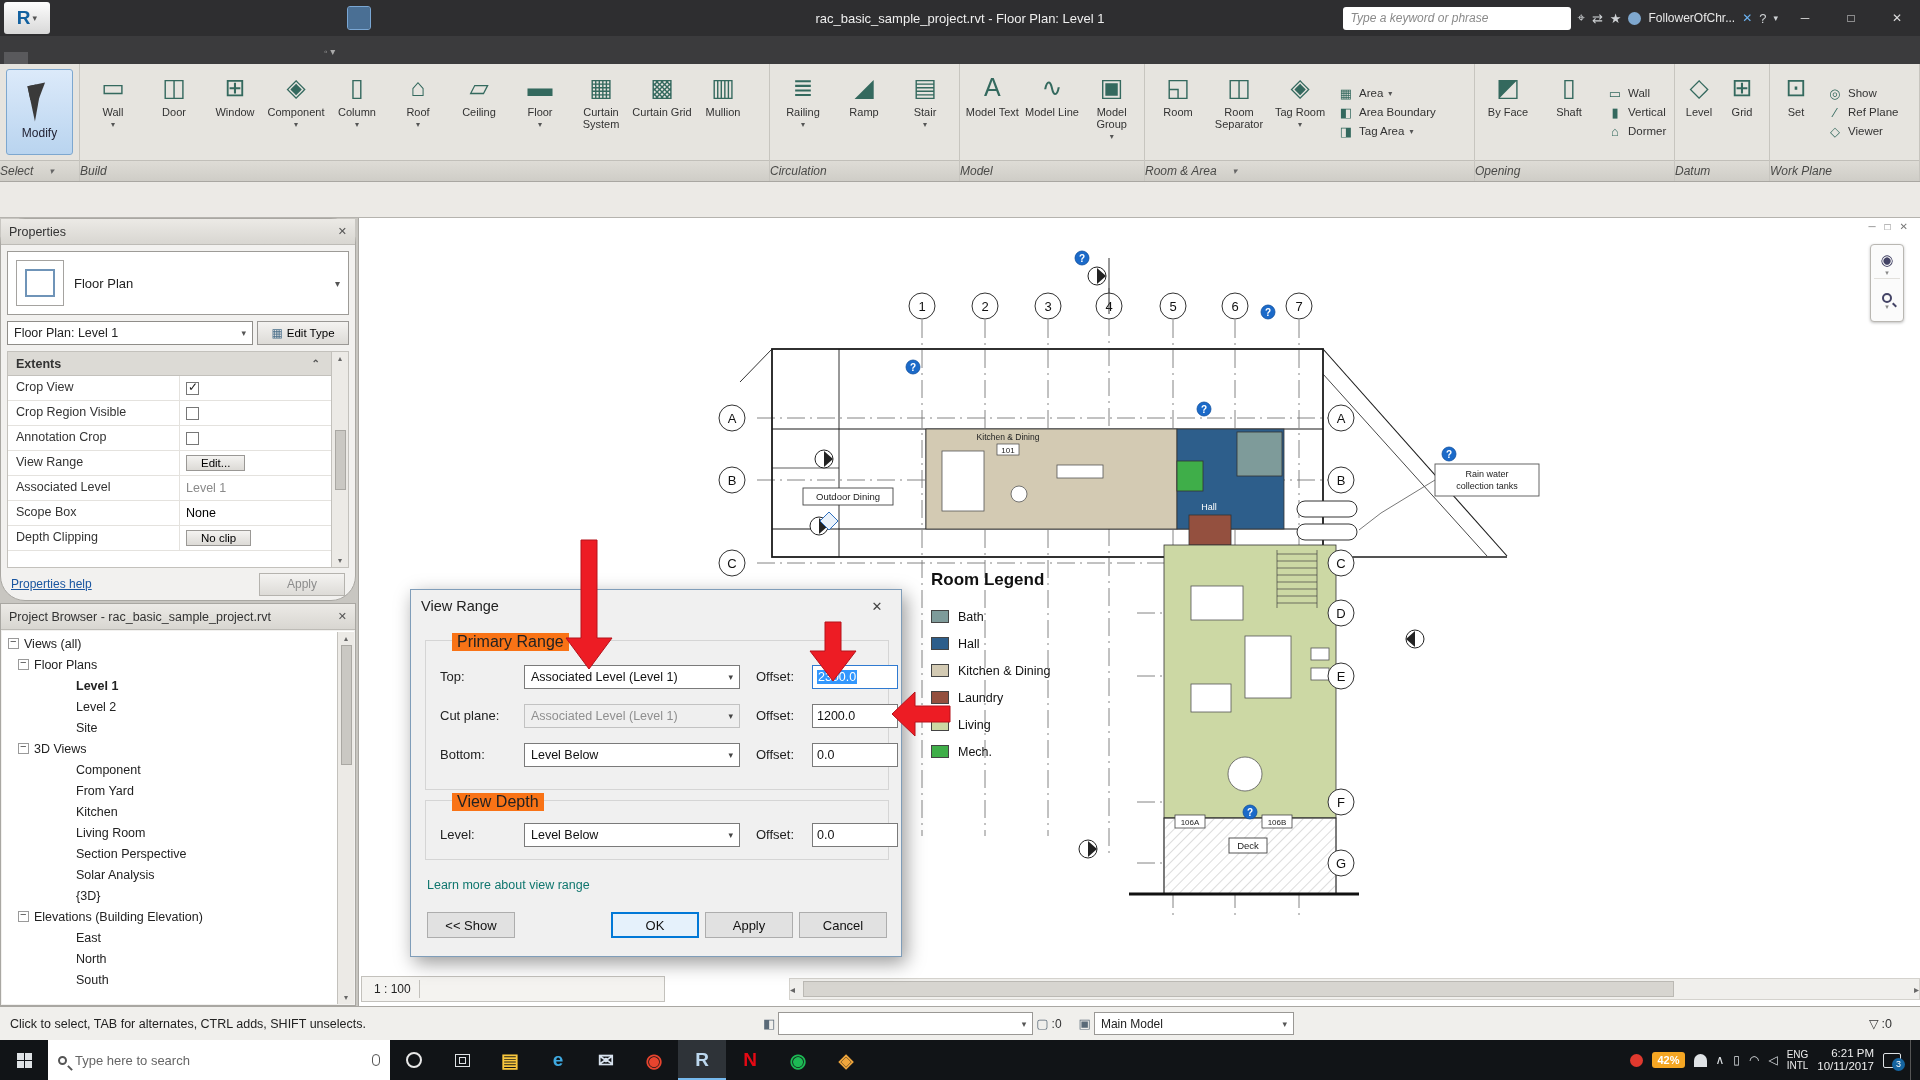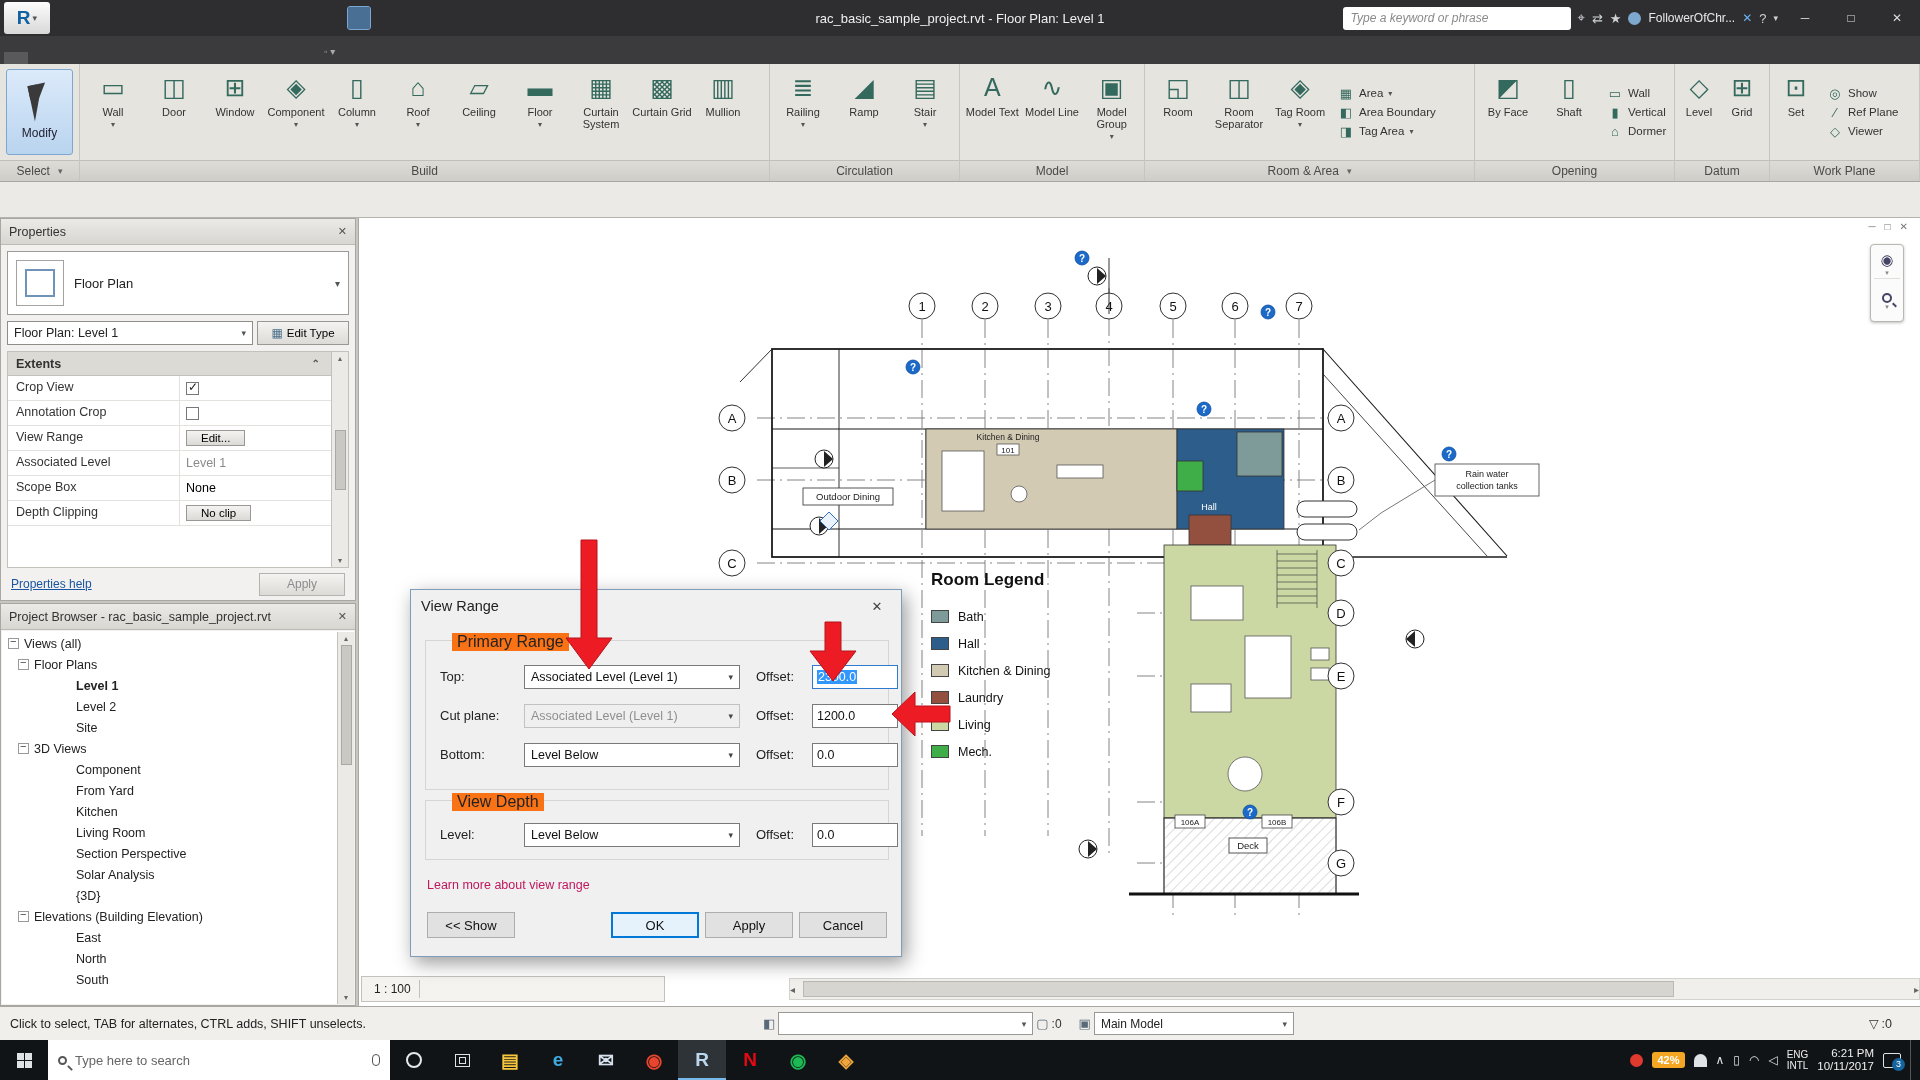--- a/index.html
+++ b/index.html
@@ -29,41 +29,41 @@
   .tabrow{position:absolute;top:36px;left:0;right:0;height:28px;background:#3b3b3d;display:flex;align-items:flex-end;padding-left:4px;z-index:19;}
   .tabs{display:flex;align-items:flex-end;height:100%;}
   .tab{padding:6px 12px 6px;font-size:13px;color:#d2d2d2;white-space:nowrap;}
   .tab.active{background:#59595c;color:#fff;}
   .tab-extra{color:#aaa;font-size:10px;margin-left:8px;padding-bottom:7px;}
 
   
   .ribbon{position:absolute;top:64px;left:0;right:0;height:118px;background:#e6e4df;border-bottom:1px solid #a9a7a2;display:flex;z-index:18;}
   .panel{height:100%;border-right:1px solid #c7c5bf;display:flex;flex-direction:column;}
   .panel-body{flex:1;display:flex;align-items:stretch;padding:2px 3px;gap:1px;}
-  .panel-title{height:21px;font-size:12px;color:#4a4a48;background:linear-gradient(#dedcd6,#cfcdc7);border-top:1px solid #c1bfb9;display:flex;align-items:center;justify-content:center;gap:8px;}
+  .panel-title{height:21px;font-size:12px;color:#4a4a48;background:linear-gradient(#dedcd6,#cfcdc7);border-top:1px solid #c1bfb9;display:flex;align-items:center;justify-content:flex-start;gap:16px;font-style:italic;}
   .pt-arrow{font-size:9px;color:#666;}
   .bigbtn{width:60px;display:flex;flex-direction:column;align-items:center;padding-top:5px;font-size:11px;line-height:12px;color:#333;text-align:center;border-radius:2px;}
   .bigbtn .ico{width:32px;height:32px;font-size:25px;line-height:32px;color:#34695e;margin-bottom:3px;}
   .bigbtn.dd::after{content:"▾";font-size:8px;color:#555;margin-top:1px;}
   .bigrow{display:flex;gap:1px;}
   .smallcol{display:flex;flex-direction:column;justify-content:center;gap:2px;padding:0 4px;}
   .smallbtn{display:flex;align-items:center;gap:5px;font-size:11.5px;color:#333;padding:1px 3px;white-space:nowrap;}
   .smallbtn .sico{width:16px;font-size:13px;color:#34695e;text-align:center;}
   .smallbtn.dd::after{content:"▾";font-size:8px;color:#555;}
   .modify-btn{width:70px;margin:3px;background:linear-gradient(#dceafa,#b9d4ef);border:1px solid #7da7cf;border-radius:3px;display:flex;flex-direction:column;align-items:center;justify-content:center;gap:6px;font-size:12px;color:#223;}
   .cursor-ico{width:0;height:0;border-left:9px solid #3a3a3a;border-right:9px solid transparent;border-bottom:22px solid transparent;border-top:14px solid #3a3a3a;transform:rotate(-12deg);}
 
   
   .optionsbar{position:absolute;top:182px;left:0;right:0;height:36px;background:#eceae6;border-bottom:1px solid #b5b3ae;z-index:10;}
 
   
   .content{position:absolute;top:218px;left:0;right:0;bottom:74px;background:#c8c6c1;}
   .leftcol{position:absolute;top:0;left:0;width:358px;bottom:0;}
   .palette{position:absolute;left:0;right:2px;background:#f2f1ef;border:1px solid #a9a7a2;display:flex;flex-direction:column;}
-  .props{top:0;height:383px;}
+  .props{top:0;height:383px;border-radius:25px;}
   .browser{top:385px;bottom:0;}
   .pal-head{height:26px;background:linear-gradient(#eceae6,#d8d6d1);border-bottom:1px solid #bdbbb6;display:flex;align-items:center;padding:0 8px;font-size:12.5px;color:#333;}
   .pal-x{margin-left:auto;font-size:11px;color:#555;}
   .type-sel{height:64px;margin:6px;background:#fff;border:1px solid #9d9b97;display:flex;align-items:center;gap:10px;padding:0 8px;}
   .type-thumb{width:48px;height:46px;border:1px solid #a5a3a0;background:#fff;position:relative;}
   .type-thumb::after{content:"";position:absolute;left:8px;top:8px;right:8px;bottom:8px;border:2px solid #6f94b8;}
   .type-lbl{font-size:13px;color:#222;}
   .type-arrow{margin-left:auto;font-size:10px;color:#555;}
   .inst-row{display:flex;gap:4px;margin:0 6px 6px;}
   .inst-sel{flex:1;height:24px;background:#fff;border:1px solid #8f8d89;display:flex;align-items:center;padding:0 6px;font-size:12.5px;color:#222;}
@@ -130,21 +130,21 @@
   .glabel{position:absolute;top:-8px;left:26px;background:#f97316;padding:0 5px;font-size:16px;color:#222;}
   .drow{position:absolute;left:0;right:0;height:24px;}
   .dlabel{position:absolute;left:14px;top:4px;color:#222;}
   .combo{position:absolute;left:98px;width:216px;height:24px;background:#fff;border:1px solid #7a7a7a;display:flex;align-items:center;padding:0 6px;font-size:12.5px;color:#111;}
   .combo .carr{margin-left:auto;font-size:9px;color:#444;}
   .combo.dis{background:#efefef;color:#8f8f8f;border-color:#c2c2c2;}
   .olabel{position:absolute;left:330px;top:4px;color:#222;}
   .vinput{position:absolute;left:386px;width:86px;height:24px;background:#fff;border:1px solid #7a7a7a;display:flex;align-items:center;padding:0 4px;font-size:12.5px;color:#111;}
   .vinput.focused{border-color:#2f7ad1;}
   .vinput .sel{background:#3297fd;color:#fff;padding:0 1px;}
-  .dlink{position:absolute;left:16px;top:288px;font-size:12.5px;color:#be185d;text-decoration:none;}
+  .dlink{position:absolute;left:16px;top:288px;font-size:12.5px;color:#0f766e;text-decoration:none;}
   .dbtn{position:absolute;top:322px;width:88px;height:26px;font-size:13px;font-family:inherit;background:#e1e1e1;border:1px solid #adadad;color:#111;}
   .dbtn.ok{background:#e5f1fb;border:2px solid #0078d7;}
 
   
   .arrows{position:absolute;inset:0;width:1920px;height:1080px;z-index:60;pointer-events:none;}
 
   
   .statusbar{position:absolute;left:0;right:0;bottom:40px;height:34px;background:#f0efec;border-top:1px solid #a9a7a2;display:flex;align-items:center;font-size:12.5px;color:#222;z-index:15;}
   .sb-msg{padding-left:10px;white-space:nowrap;}
   .sb-ico{font-size:13px;color:#5a6a78;margin:0 3px;}
@@ -502,20 +502,27 @@
         </div>
         <div>
             <div class="prow chk on">
             <div class="plabel">Crop View</div>
             <div class="pval">
               <span class="cbox"></span>
 
             </div>
           </div>
             <div class="prow chk">
+            <div class="plabel">Crop Region Visible</div>
+            <div class="pval">
+              <span class="cbox"></span>
+
+            </div>
+          </div>
+            <div class="prow chk">
             <div class="plabel">Annotation Crop</div>
             <div class="pval">
               <span class="cbox"></span>
 
             </div>
           </div>
             <div class="prow btnval">
             <div class="plabel">View Range</div>
             <div class="pval">
 

